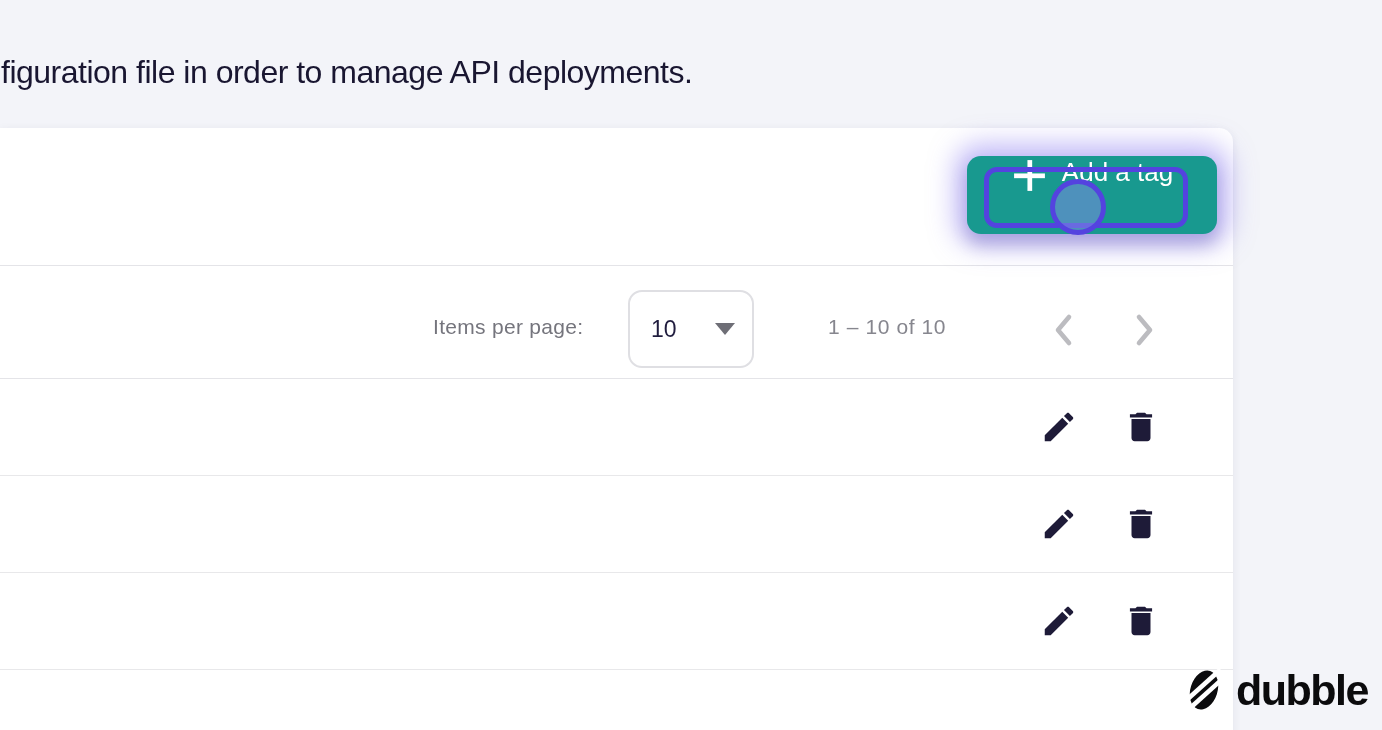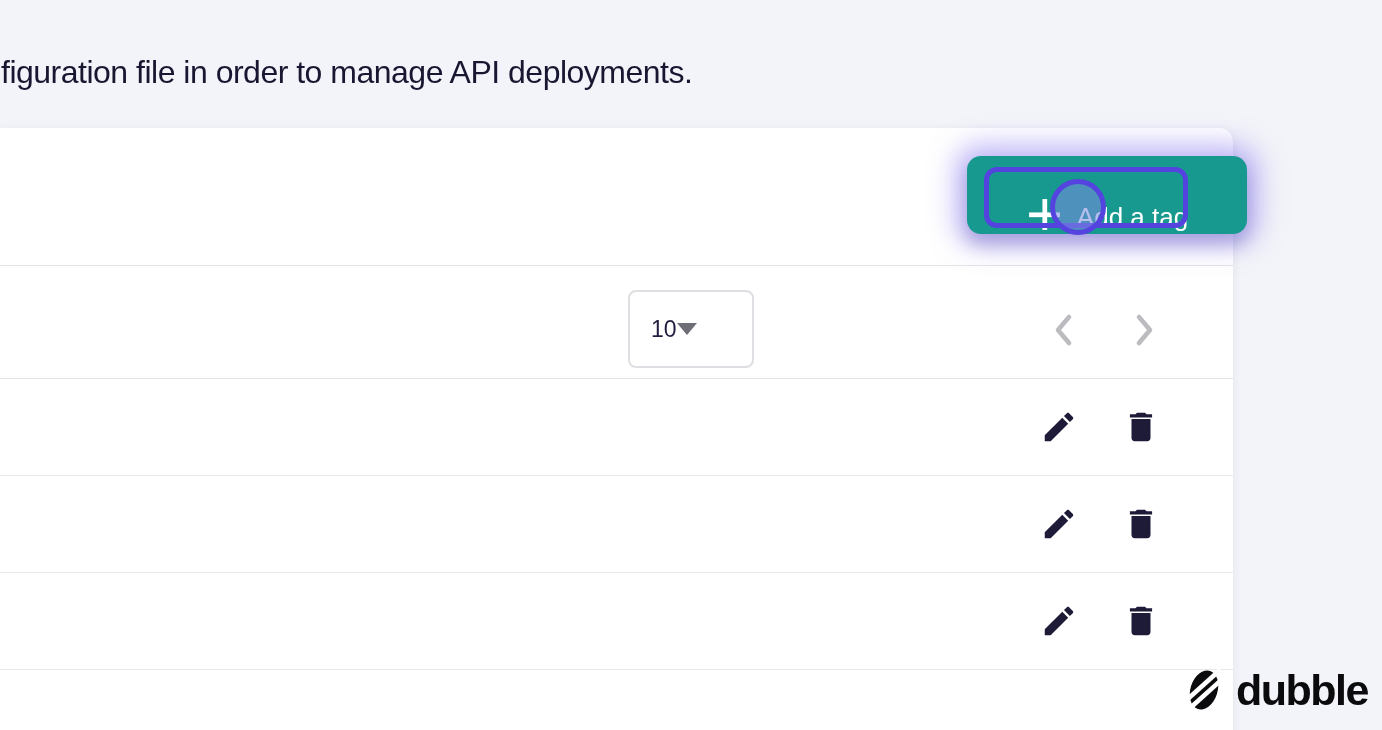--- a/index.html
+++ b/index.html
@@ -22,23 +22,23 @@
     position:absolute; left:0; top:128px; width:1233px; height:660px;
     background:#ffffff; border-radius:0 14px 0 0;
     box-shadow:0 2px 10px rgba(25,25,60,0.07);
   }
 
   
   .toolbar { position:relative; height:138px; border-bottom:1px solid #e4e4e8; }
 
   .btn-wrap { position:absolute; top:28px; right:32px; width:234px; height:78px; }
   .add-tag-btn {
-    position:absolute; inset:0; width:280px; height:78px;
+    position:absolute; inset:0; width:250px; height:78px;
     background:#18998f; border:none; border-radius:14px;
-    display:flex; align-items:flex-end; justify-content:center; gap:14px;
+    display:flex; align-items:flex-start; justify-content:center; gap:14px;
     color:#ffffff; font-size:26px; font-weight:500;
     font-family:"Liberation Sans", sans-serif; cursor:pointer;
     box-shadow:0 0 26px 12px rgba(136,120,242,0.50), 0 10px 16px rgba(50,50,110,0.28);
   }
   .plus-icon { width:37px; height:37px; flex:0 0 auto; }
   
   .hl-rect {
     position:absolute; left:17px; top:11px; width:204px; height:61px;
     border:5px solid #5443df; border-radius:13px; pointer-events:none;
   }
@@ -50,22 +50,22 @@
 
   
   .paginator { position:relative; height:113px; border-bottom:1px solid #e4e4e8; }
   .ipp-label {
     position:absolute; left:433px; top:0; bottom:0;
     display:flex; align-items:center; padding-top:9px;
     font-size:21px; color:#75757d; letter-spacing:0.3px;
   }
   .page-size-select {
     position:absolute; left:628px; top:24px; width:126px; height:78px;
-    border:2px solid #dfdfe3; border-radius:8px; background:#fff;
-    display:flex; align-items:center; justify-content:flex-start;
+    border:2px solid #dfdfe3; border-radius:14px; background:#fff;
+    display:flex; align-items:center; justify-content:space-between;
     padding:0 17px 0 21px; cursor:pointer;
   }
   .page-size-value { font-size:23px; color:#201d3e; }
   .caret-down {
     width:0; height:0;
     border-left:10px solid transparent; border-right:10px solid transparent;
     border-top:12px solid #6e6e76;
   }
   .range-label {
     position:absolute; left:828px; top:0; bottom:0;
@@ -125,26 +125,28 @@
           <rect x="3" y="16" width="30" height="4.6" fill="#ffffff"></rect>
         </svg>
         <span>Add a tag</span>
       </button>
       <div class="hl-rect"></div>
       <div class="hl-circle"></div>
     </div>
   </div>
 
   <div class="paginator">
+    <span class="ipp-label">Items per page:</span>
 
     <div class="page-size-select">
       <span class="page-size-value">10</span>
       <span class="caret-down"></span>
     </div>
 
+    <span class="range-label">1 – 10 of 10</span>
 
     <button class="pg-btn pg-prev">
       <svg width="40" height="40" viewBox="0 0 40 40">
         <polyline points="25,7 14,20 25,33" fill="none" stroke="#bcbcc0" stroke-width="4.6" stroke-linecap="round" stroke-linejoin="round"></polyline>
       </svg>
     </button>
     <button class="pg-btn pg-next">
       <svg width="40" height="40" viewBox="0 0 40 40">
         <polyline points="15,7 26,20 15,33" fill="none" stroke="#bcbcc0" stroke-width="4.6" stroke-linecap="round" stroke-linejoin="round"></polyline>
       </svg>

